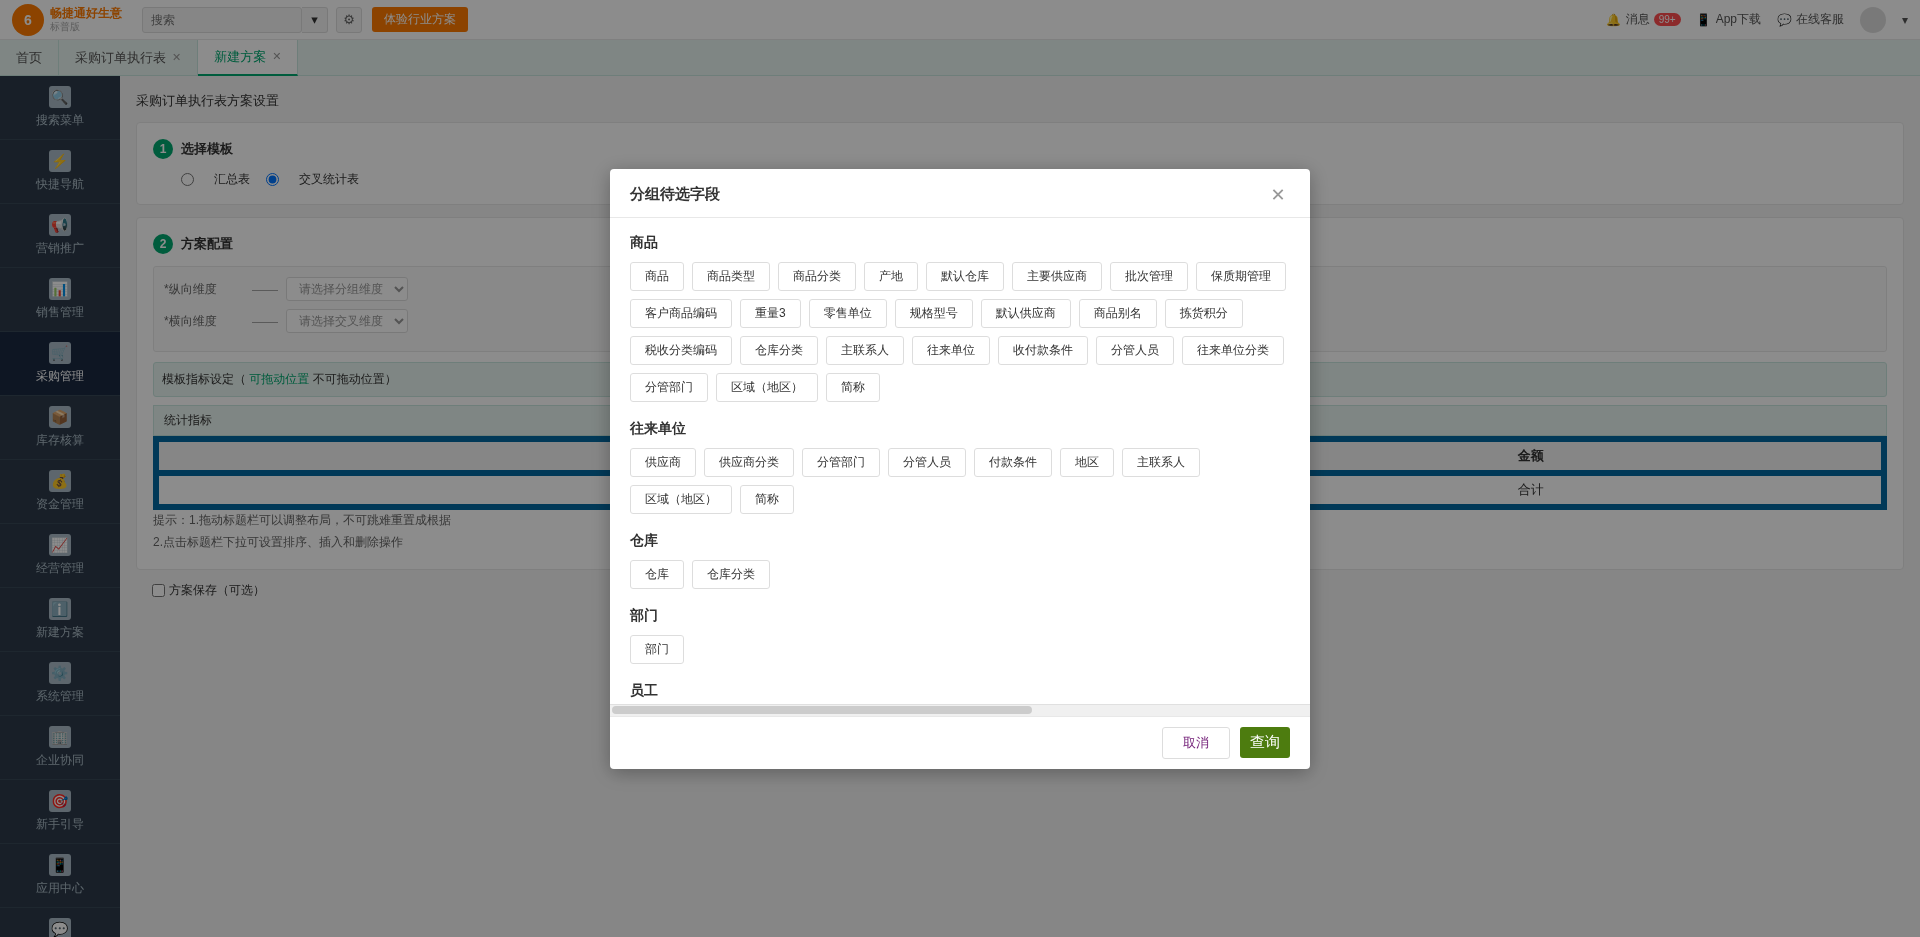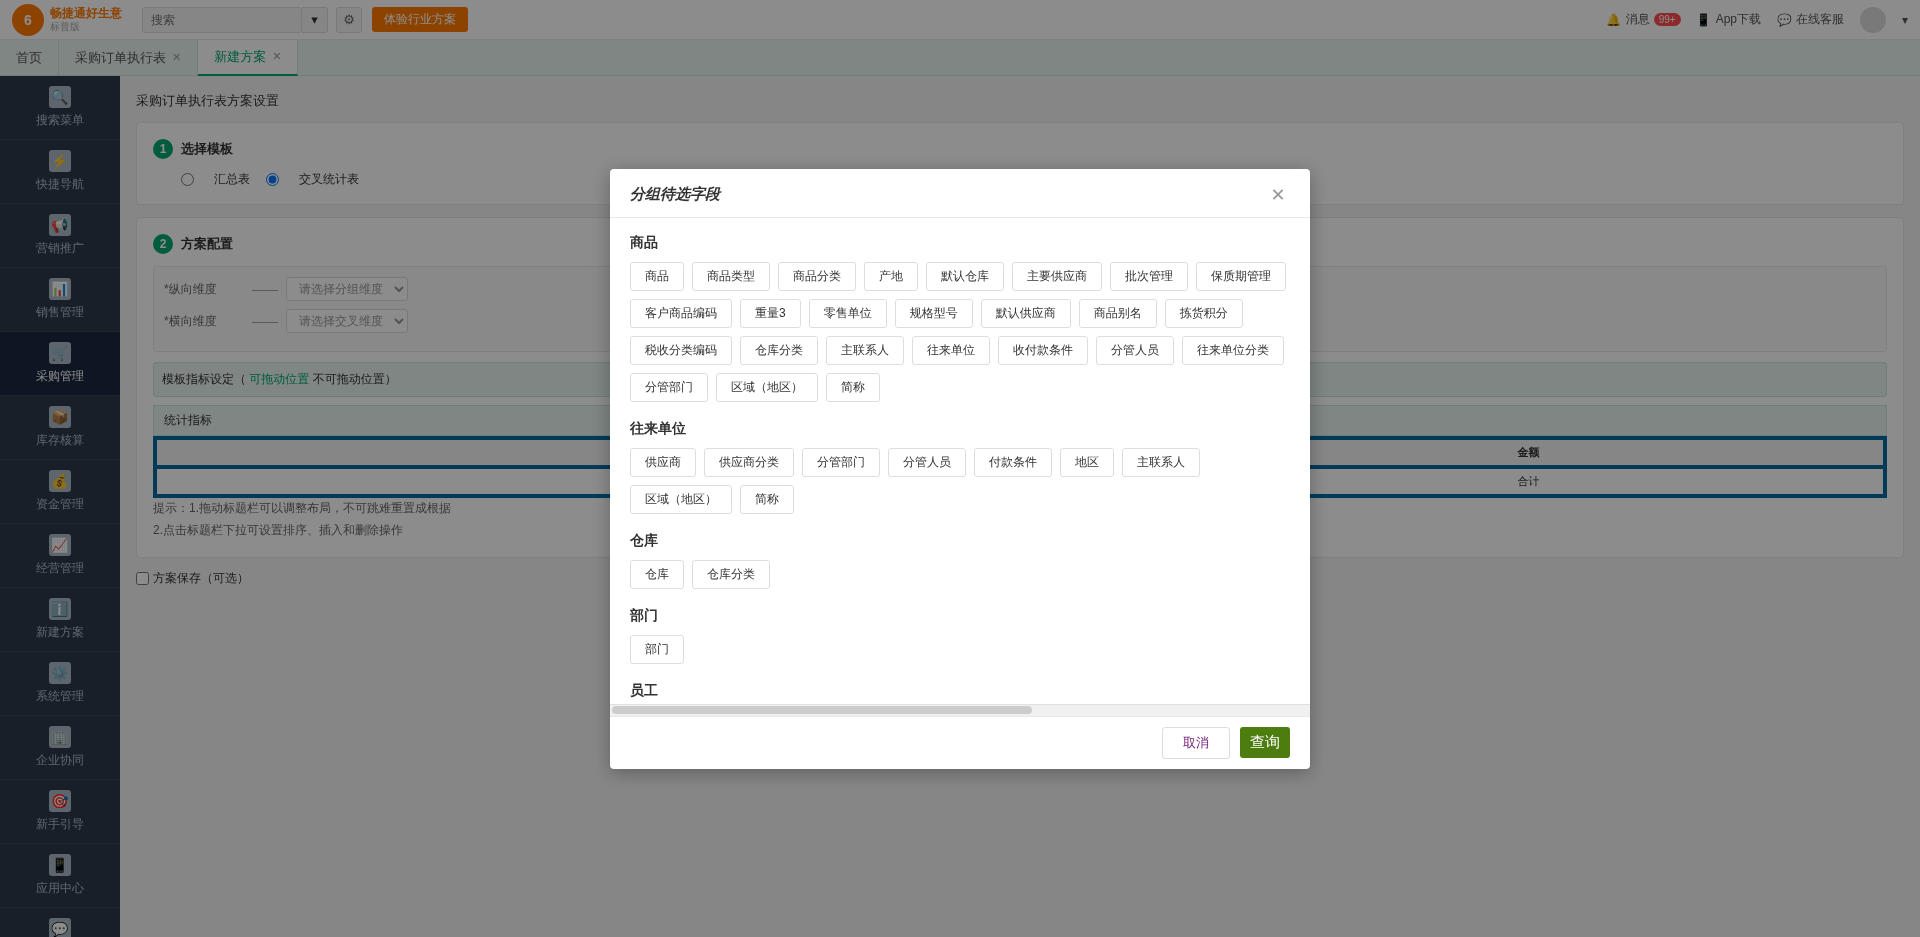--- a/index.html
+++ b/index.html
@@ -169,28 +169,28 @@
     .config-select {
       border: 1px solid #ddd; border-radius: 3px;
       padding: 3px 8px; font-size: 12px; color: #999;
       background: #fff; cursor: pointer;
     }
 
     .stats-section { margin-top: 8px; }
     .stats-header { background: #e8f4f0; padding: 6px 10px; font-size: 12px; color: #333; border: 1px solid #c8e6de; }
     .stats-table { width: 100%; border-collapse: collapse; }
     .stats-table th, .stats-table td {
-      border: 4px solid #0369a1; padding: 5px 10px; font-size: 11px; text-align: center;
+      border: 6px solid #0369a1; padding: 5px 10px; font-size: 13px; text-align: center;
     }
     .stats-table th { background: #f5f5f5; }
 
     .template-config { margin-top: 10px; padding: 8px; background: #e8f4f0; border: 1px solid #c8e6de; border-radius: 3px; font-size: 12px; color: #333; }
     .note-section { margin-top: 0; font-size: 12px; color: #666; line-height: 1.8; }
 
-    .bottom-actions { display: flex; align-items: flex-end; gap: 10px; margin-top: 12px; }
+    .bottom-actions { display: flex; align-items: flex-end; gap: 10px; margin-top: 12px; margin-left: 16px; }
     .checkbox-label { display: flex; align-items: center; gap: 4px; font-size: 12px; cursor: pointer; }
 
     
     .modal-overlay {
       position: fixed;
       top: 0; left: 0; right: 0; bottom: 0;
       background: rgba(0,0,0,0.45);
       z-index: 1000;
       display: flex; align-items: center; justify-content: center;
     }
@@ -201,21 +201,21 @@
       max-height: 600px;
       display: flex; flex-direction: column;
       box-shadow: 0 4px 20px rgba(0,0,0,0.3);
       position: relative;
     }
     .modal-header {
       display: flex; align-items: center; justify-content: space-between;
       padding: 14px 20px 10px;
       border-bottom: 1px solid #e8e8e8;
     }
-    .modal-title { font-size: 15px; font-weight: bold; color: #333; font-style: italic; }
+    .modal-title { font-size: 15px; font-weight: bold; color: #333; }
     .modal-close {
       cursor: pointer; color: #999; font-size: 18px;
       width: 24px; height: 24px; display: flex; align-items: center; justify-content: center;
     }
     .modal-body {
       flex: 1; overflow-y: auto; padding: 16px 20px;
     }
     .modal-footer {
       padding: 10px 20px;
       border-top: 1px solid #e8e8e8;

